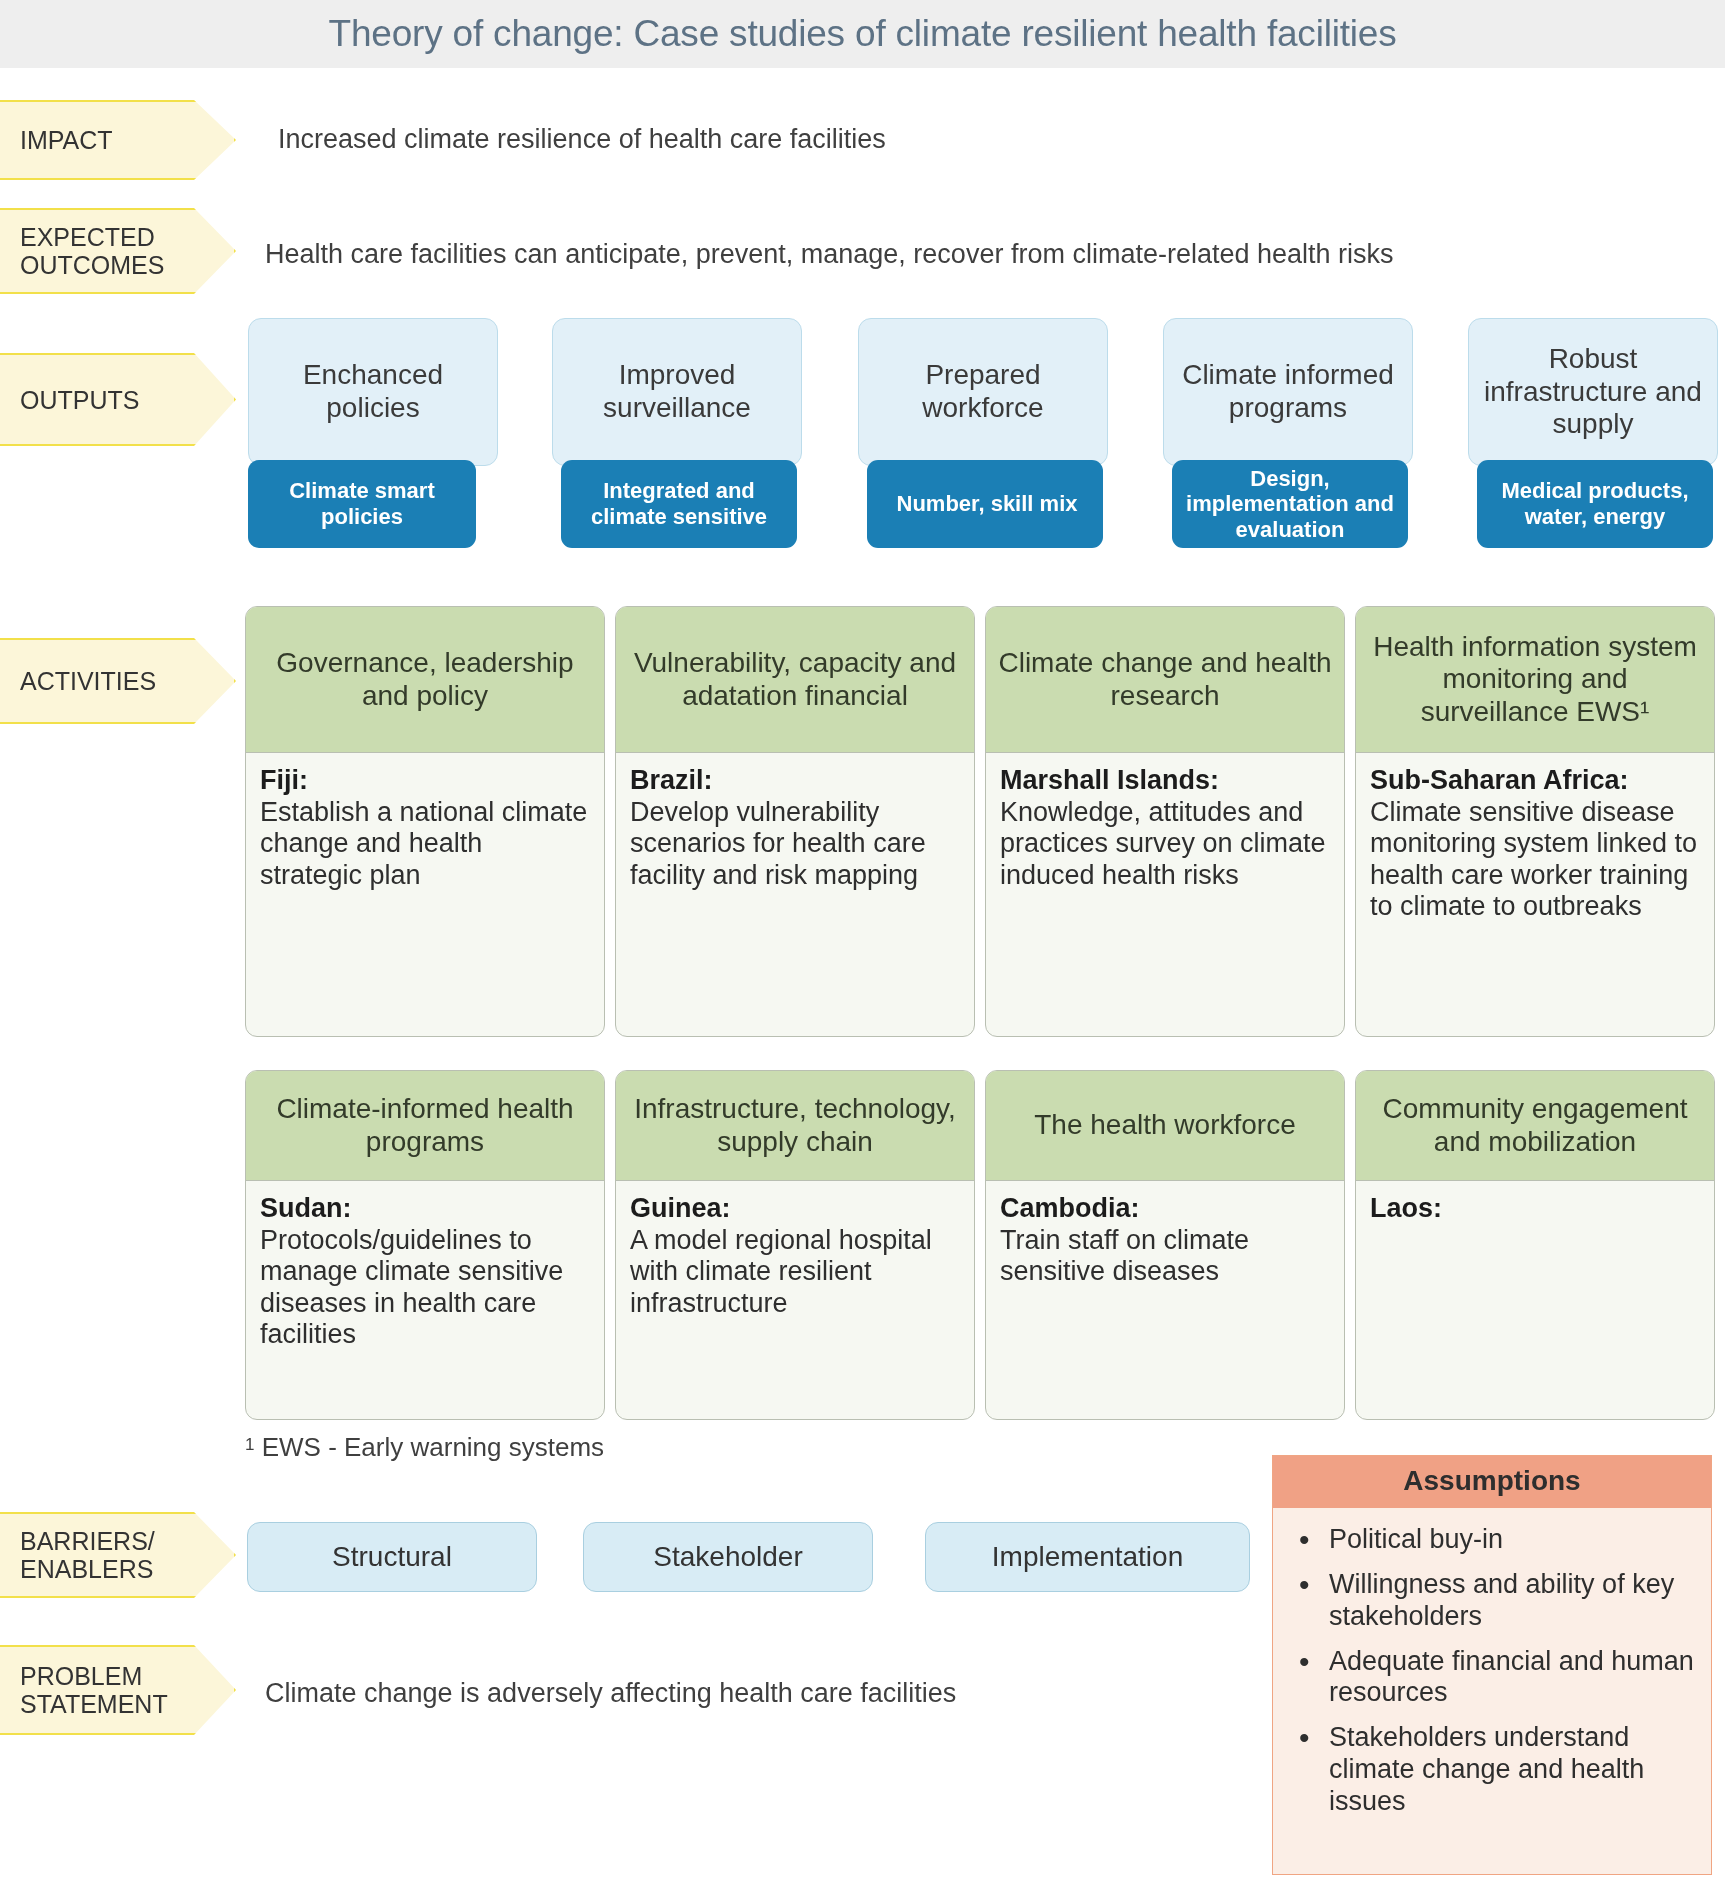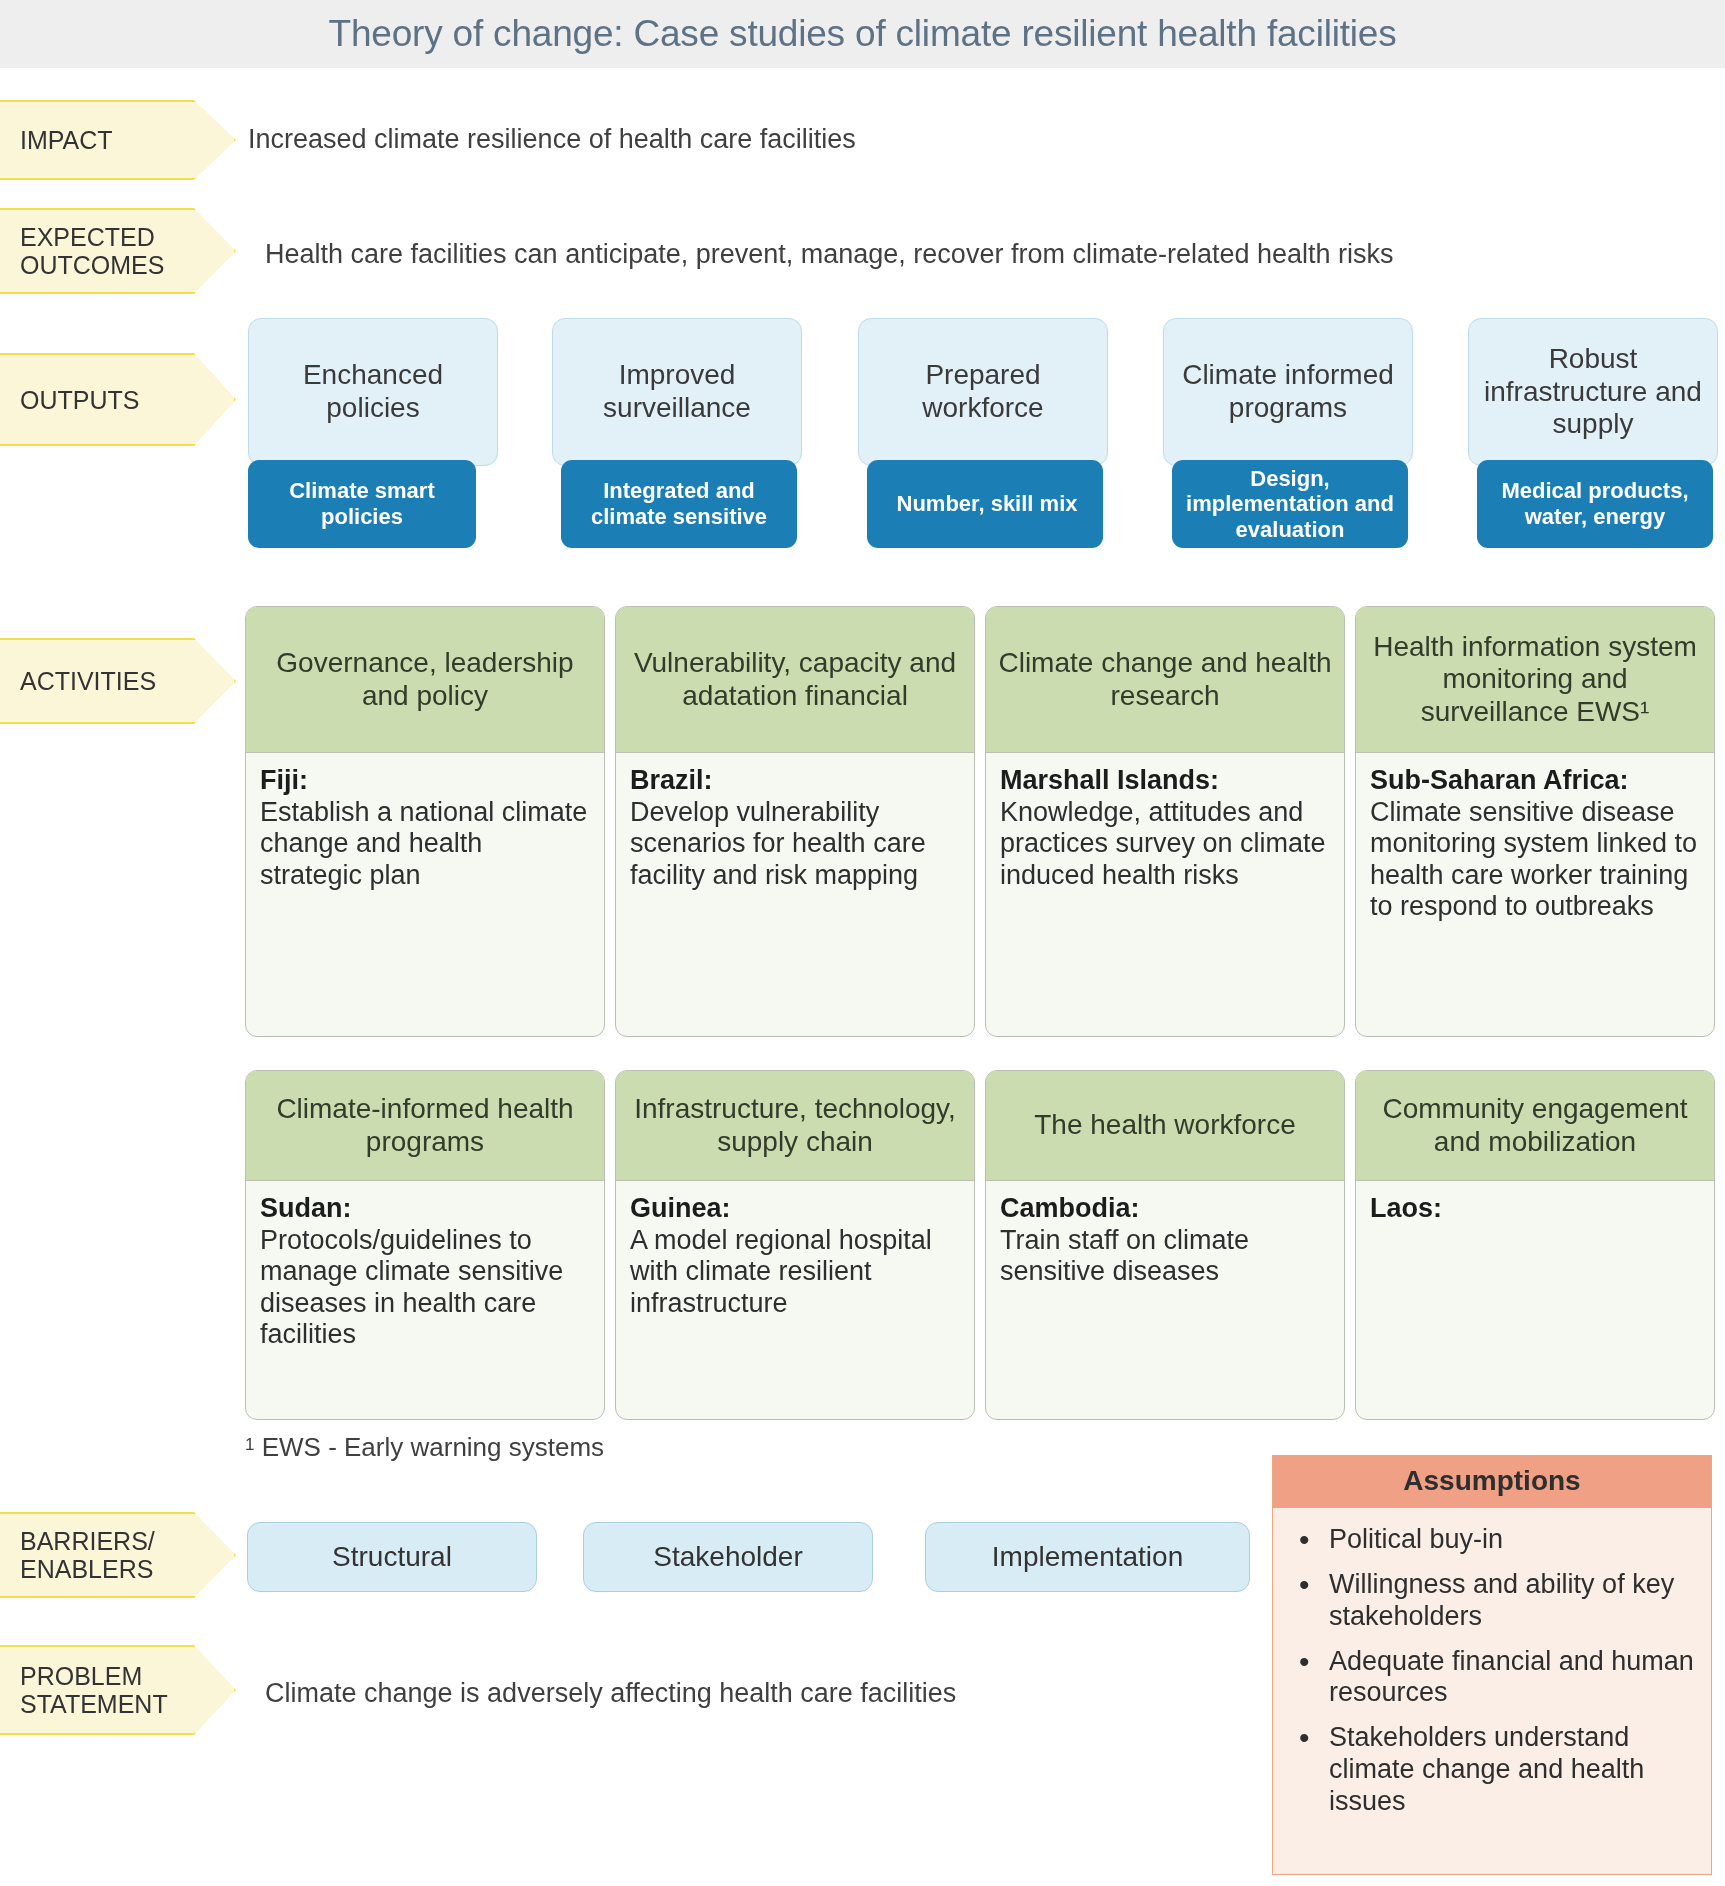--- a/index.html
+++ b/index.html
@@ -196,21 +196,21 @@
 </head>
 <body>
 
 <div class="title-band">
   <div class="title-text">Theory of change: Case studies of climate resilient health facilities</div>
 </div>
 
 <div class="stage-tag" style="left:-4px; top:100px; width:240px; height:80px;">
   <span class="stage-label">IMPACT</span>
 </div>
-<div class="stage-body" style="left:248px; top:123px; width:1200px;">Increased climate resilience of health care facilities</div>
+<div class="stage-body" style="left:278px; top:123px; width:1200px;">Increased climate resilience of health care facilities</div>
 
 <div class="stage-tag" style="left:-4px; top:208px; width:240px; height:86px; padding-left:22px;">
   <span class="stage-label">
     <span>EXPECTED</span><br>
     <span>OUTCOMES</span>
   </span>
 </div>
 <div class="stage-body" style="left:265px; top:238px; width:1440px;">Health care facilities can anticipate, prevent, manage, recover from climate-related health risks</div>
 
 <div class="stage-tag" style="left:-4px; top:353px; width:240px; height:93px;">
@@ -285,21 +285,21 @@
     <span>Knowledge, attitudes and practices survey on climate induced health risks</span>
   </div>
 </div>
 
 <div class="act-card" style="left:1355px; top:606px; width:360px; height:431px;">
   <div class="act-head" style="height:146px;">
     <span class="ahtxt">Health information system monitoring and surveillance EWS¹</span>
   </div>
   <div class="act-body">
     <b>Sub-Saharan Africa:</b><br>
-    <span>Climate sensitive disease monitoring system linked to health care worker training to respond to outbreaks</span>
+    <span>Climate sensitive disease monitoring system linked to health care worker training to climate to outbreaks</span>
   </div>
 </div>
 
 <div class="act-card" style="left:245px; top:1070px; width:360px; height:350px;">
   <div class="act-head" style="height:110px;">
     <span class="ahtxt">Climate-informed health programs</span>
   </div>
   <div class="act-body">
     <b>Sudan:</b><br>
     <span>Protocols/guidelines to manage climate sensitive diseases in health care facilities</span>

